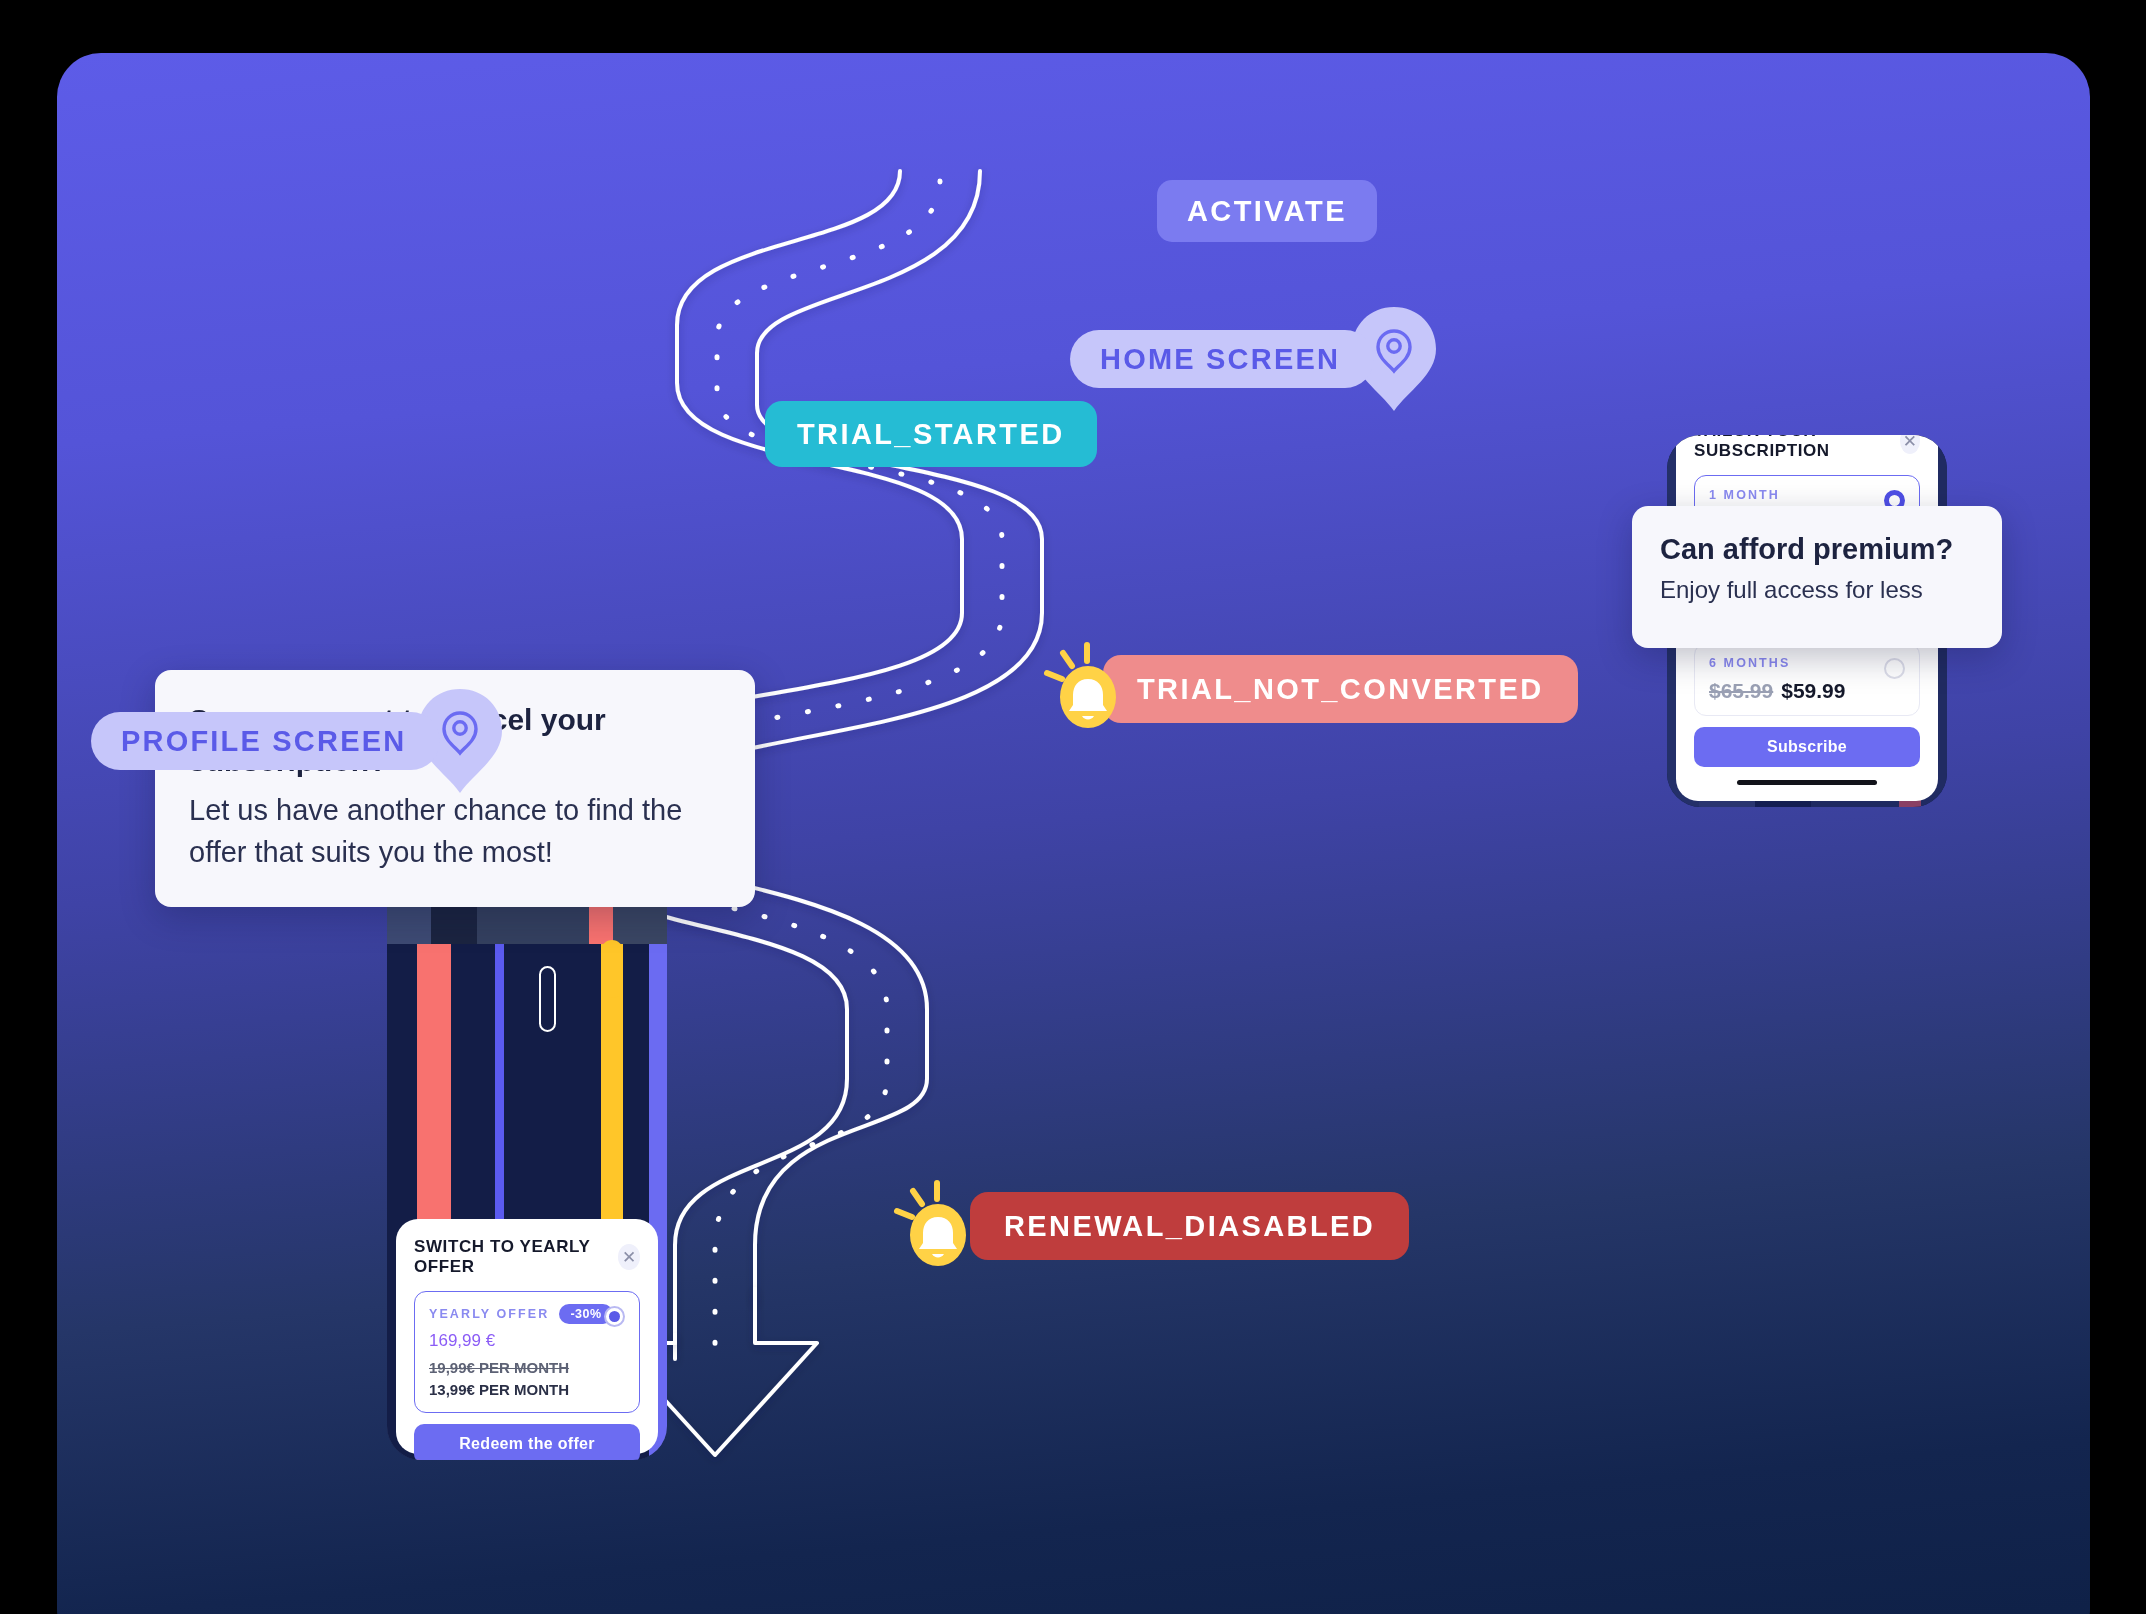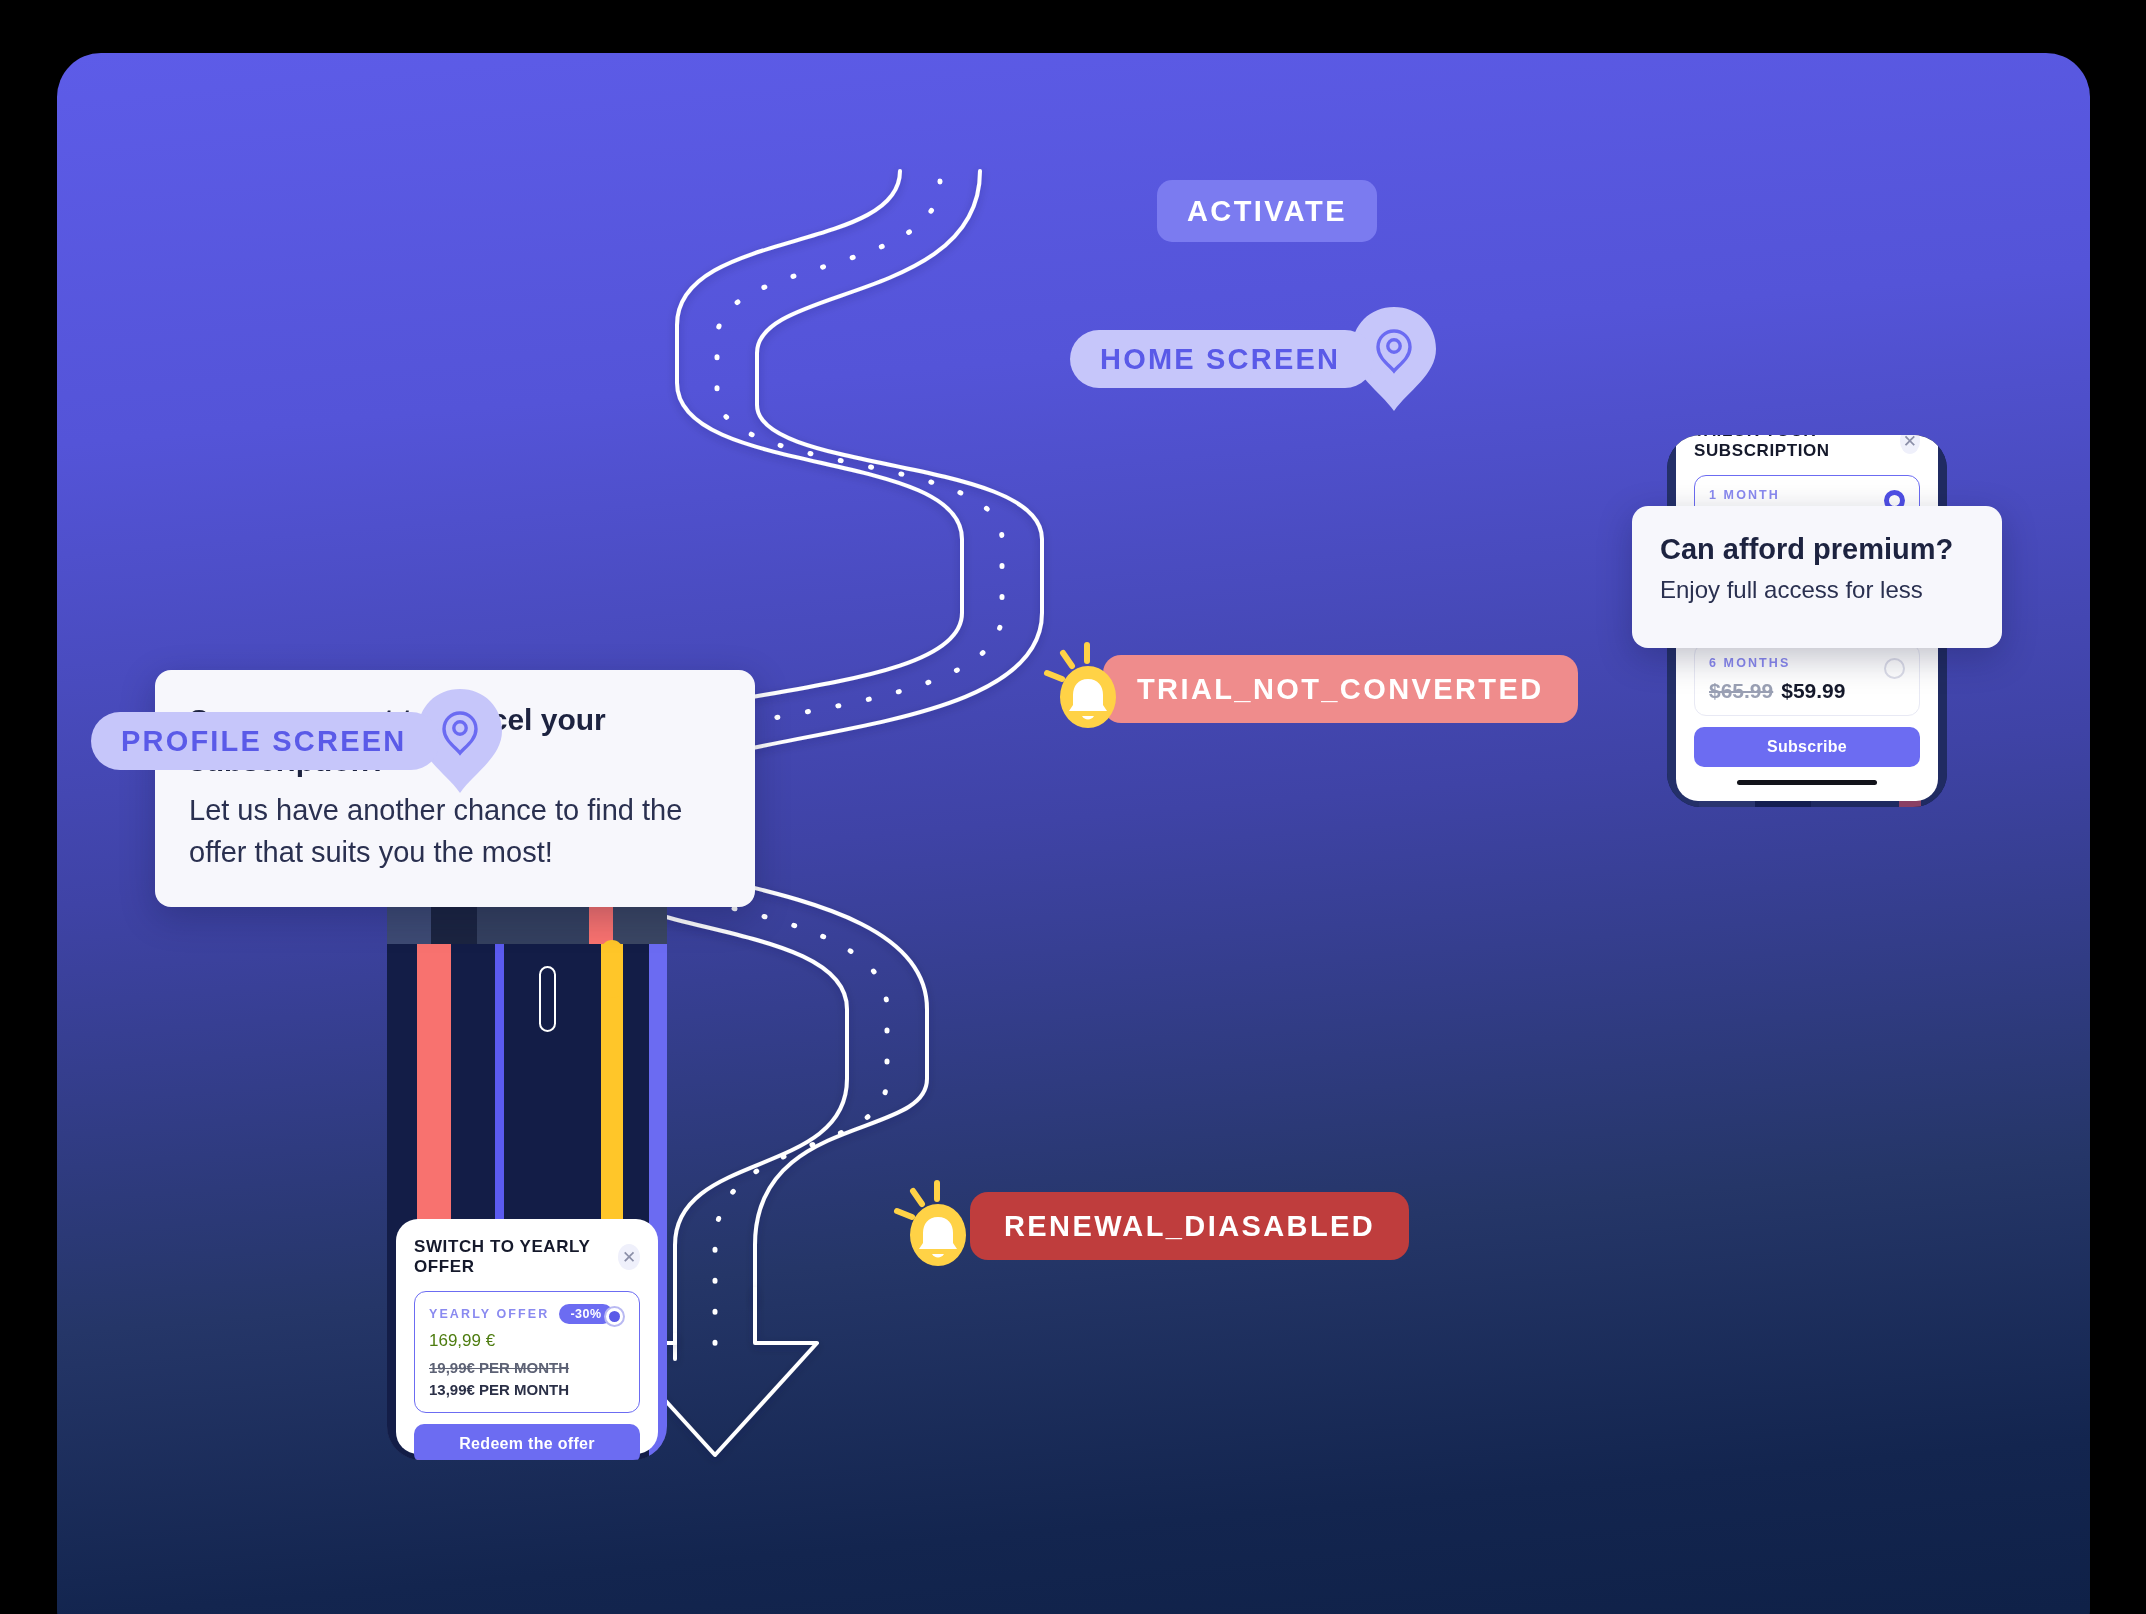--- a/index.html
+++ b/index.html
@@ -147,20 +147,23 @@
                  L 658 1298"></path>
       </g>
 
       <path d="M 618 1282 L 618 1290 L 556 1290 L 658 1402 L 760 1290 L 698 1290 L 698 1236" fill="none" stroke="#ffffff" stroke-width="4" stroke-linejoin="round" stroke-linecap="round" filter="url(#rsh)"></path>
     </svg>
 
     <div class="chip chip-activate" style="left:1100px;top:127px;">
       <span>ACTIVATE</span>
     </div>
 
+    <div class="chip chip-trial" style="left:708px;top:348px;">
+      <span>TRIAL_STARTED</span>
+    </div>
 
     <div class="chip chip-notconv" style="left:1046px;top:602px;">
       <span>TRIAL_NOT_CONVERTED</span>
     </div>
 
     <div class="chip chip-renewal" style="left:913px;top:1139px;">
       <span>RENEWAL_DIASABLED</span>
     </div>
 
     <div class="bell" style="left:978px;top:588px;">
@@ -264,21 +267,21 @@
         <div class="sheet-head">
           <span class="sheet-title">SWITCH TO YEARLY OFFER</span>
           <span class="sheet-close">✕</span>
         </div>
 
         <div class="opt sel" style="padding:12px 14px 14px 14px;">
           <div style="display:flex;align-items:center;gap:10px;margin-bottom:7px;">
             <span class="opt-label" style="margin:0;text-align:center;">YEARLY OFFER</span>
             <span style="background:#6c6cf2;color:#fff;font-size:12.5px;font-weight:700;border-radius:999px;padding:3px 11px;letter-spacing:.5px;">-30%</span>
           </div>
-          <div style="font-size:17px;color:#4d7c0f;font-weight:400;margin-bottom:8px;">169,99 €</div>
+          <div style="font-size:17px;color:#8b5cf6;font-weight:400;margin-bottom:8px;">169,99 €</div>
           <div style="font-size:15px;font-weight:700;color:#5d6275;text-decoration:line-through;margin-bottom:5px;">19,99€ PER MONTH</div>
           <div style="font-size:15px;font-weight:700;color:#2b3047;">13,99€ PER MONTH</div>
           <span class="radio on2"></span>
         </div>
 
         <div class="cta">Redeem the offer</div>
 
       </div>
     </div>
 

